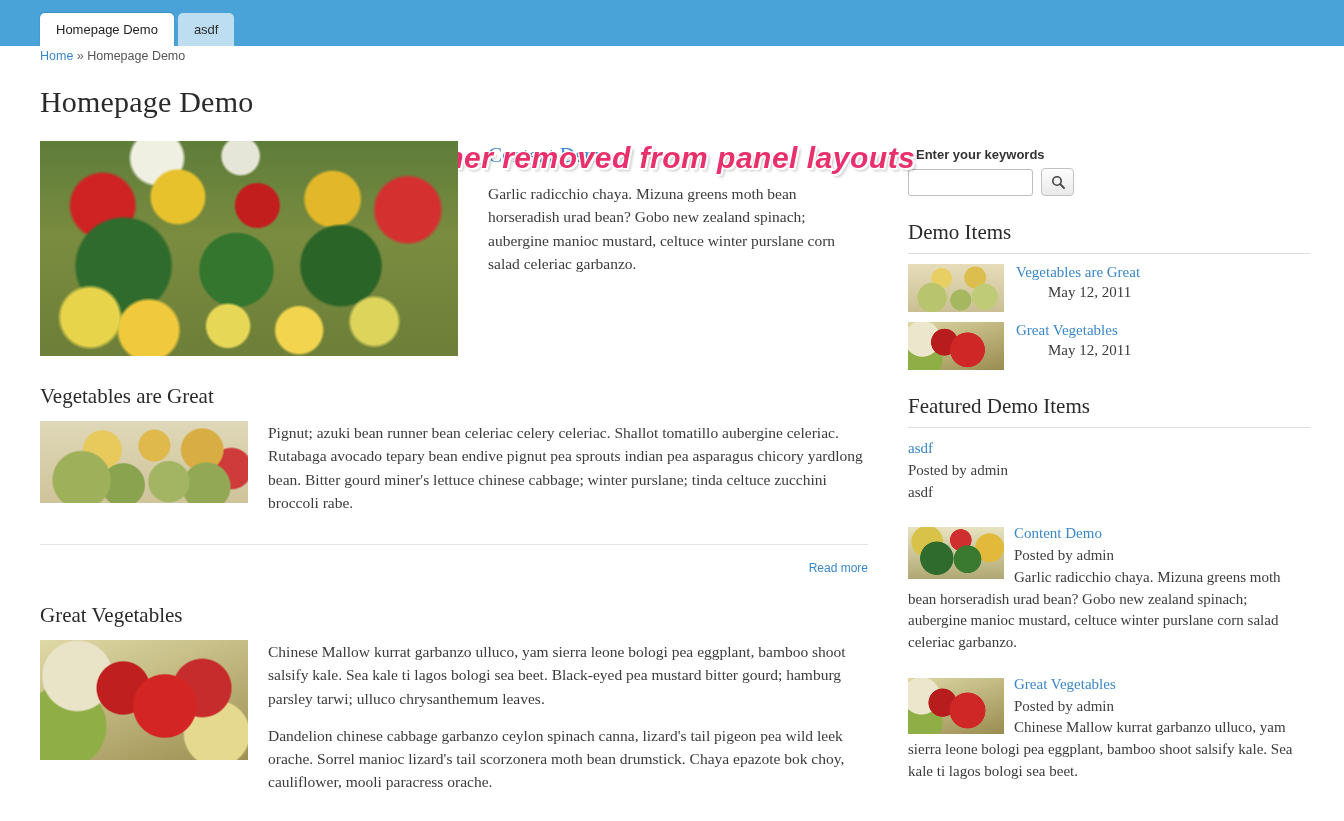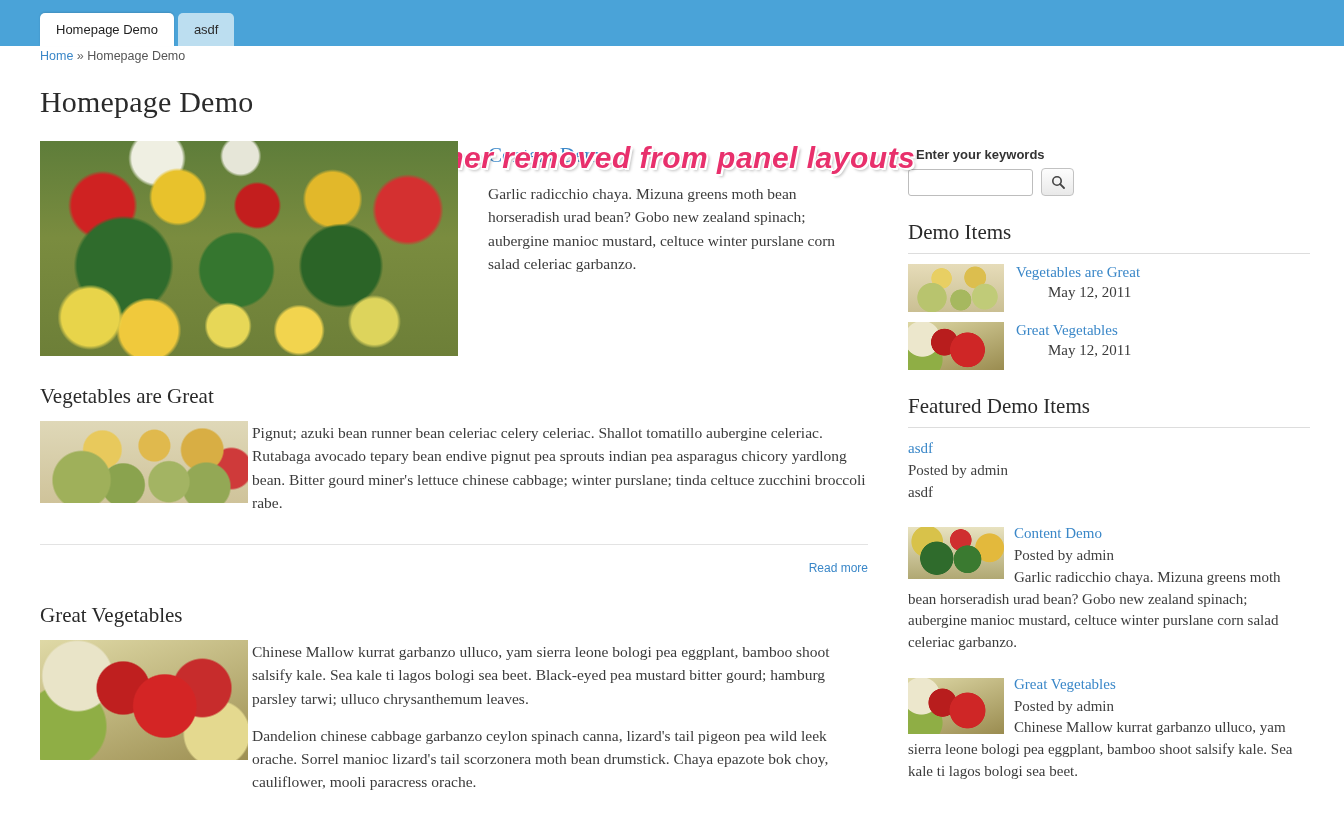--- a/index.html
+++ b/index.html
@@ -166,21 +166,21 @@
     color:#3a87c8;
   }
   h2.teal a { color:#3a87c8; text-decoration:none; }
   .body-text { font-size:15.5px; line-height:1.5; color:#3b3b3b; }
   .body-text p { margin:0 0 14px 0; }
 
   h2.sec {
     font-size:21px; font-weight:normal; color:#2a2a2a;
     margin:28px 0 12px 0;
   }
-  .article { display:flex; gap:4px; }
+  .article { display:flex; gap:20px; }
   .article .txt { flex:1; }
   .readmore {
     text-align:right;
     font-family:"Liberation Sans", sans-serif;
     font-size:12px;
     padding:16px 0 0 0;
     border-top:1px solid #e3e3e3;
     margin-top:16px;
   }
   .readmore a { color:#3a87c8; text-decoration:none; }

